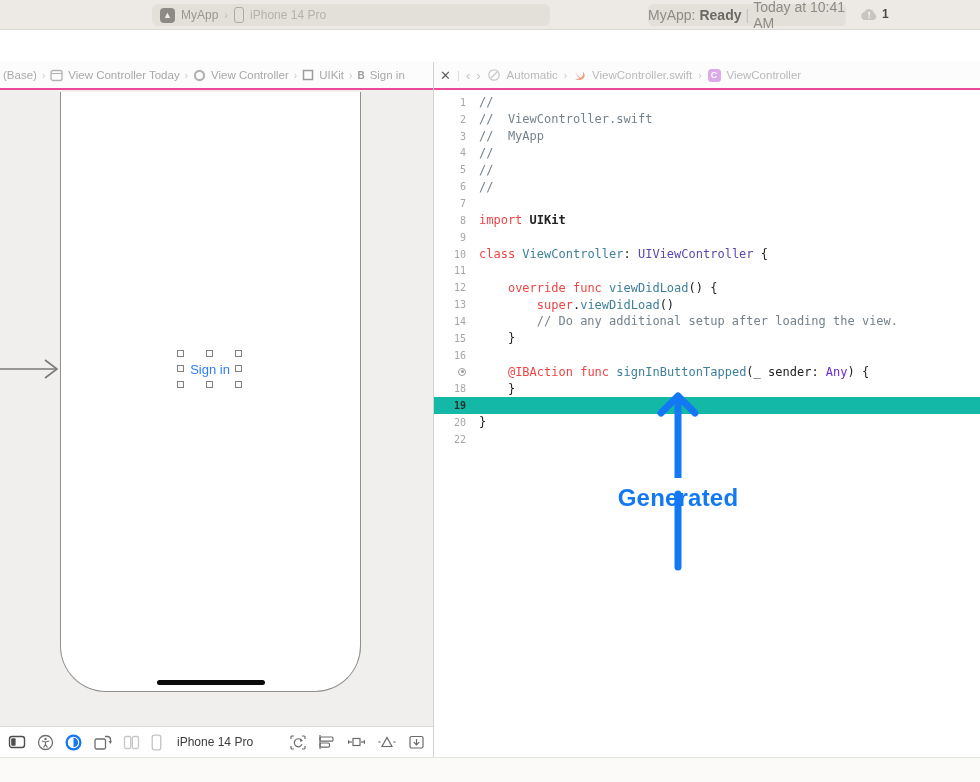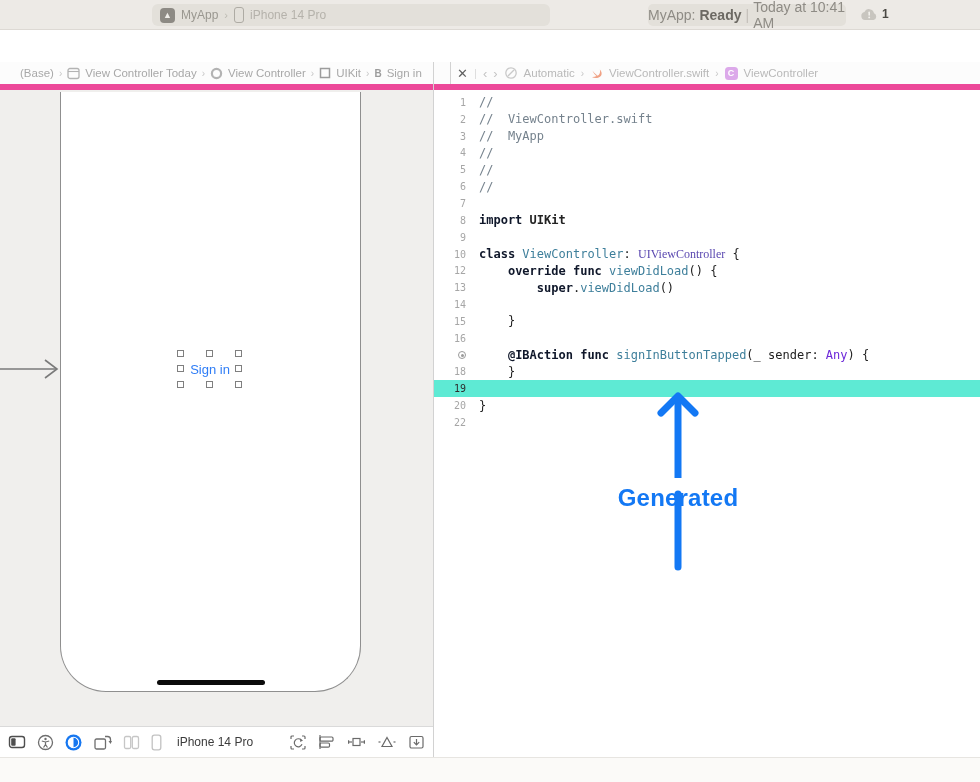--- a/index.html
+++ b/index.html
@@ -22,21 +22,21 @@
                  justify-content:center; gap:4px; font-size:14px; color:#8e8b85; }
   .status-pill b { color:#6c6963; }
   .issue-badge { position:absolute; left:860px; top:7px; display:flex; align-items:center;
                  gap:4px; font-size:12px; color:#4a4843; font-weight:600; }
 
   
   .band { position:absolute; left:0; top:30px; width:980px; height:32px; background:#ffffff; }
 
   
   .jumpbar-row { position:absolute; left:0; top:62px; width:980px; height:28px;
-                 background:#fcfcfc; border-bottom:6px solid #ec4899; display:flex;padding-left:17px; }
+                 background:#fcfcfc; border-bottom:2px solid #ec4899; display:flex; }
   .jb-left { width:433px; height:100%; display:flex; align-items:center; gap:5px;
              padding-left:3px; font-size:11.5px; color:#a8a8a8; overflow:hidden; white-space:nowrap; }
   .jb-right { flex:1; height:100%; display:flex; align-items:center; gap:6px;
               padding-left:6px; font-size:11.5px; color:#b9b9b9; white-space:nowrap; overflow:hidden; }
   .jb-chev { color:#c8c8c8; font-size:10px; }
   .jb-icon { display:inline-flex; align-items:center; }
   .jb-close { color:#5f5f5f; font-size:13px; cursor:default; }
   .jb-div { color:#dcdcdc; }
   .nav-arrow { color:#c4c4c4; font-size:13px; }
   .c-badge { width:13px; height:13px; border-radius:3.5px; background:#dca9ea; color:#fff;
@@ -65,32 +65,32 @@
   
   .canvas-bottombar { position:absolute; left:0; bottom:0; width:433px; height:31px; background:#fff;
                       border-top:1px solid #dadada; display:flex; align-items:center; padding:0 8px; gap:11px; }
   .cb-label { font-size:12px; color:#3c3c3c; margin-left:4px; }
   .cb-spacer { flex:1; }
   .cb-ic { display:inline-flex; align-items:center; justify-content:center; }
 
   
   .code-lines { position:absolute; left:0; top:4px; right:0; }
   .code-row { display:flex; height:16.85px; align-items:center; }
-  .code-row.hl { background:#5eead4; }
+  .code-row.hl { background:#14b8a6;font-weight:bold; }
   .gutter { flex:0 0 32px; width:32px; display:flex; justify-content:flex-end; align-items:center;
             font-family:"DejaVu Sans Mono", monospace; font-size:10px; color:#a6a6a6; }
   .code-row.hl .gutter { color:#2d2d2d; }
   .well { width:8px; height:8px; border-radius:50%; border:1.5px solid #9a9a9a; position:relative; display:inline-block; }
   .well::after { content:''; position:absolute; inset:1.5px; background:#9a9a9a; border-radius:50%; }
   .code-text { font-family:"DejaVu Sans Mono", monospace; font-size:12px; white-space:pre; padding-left:13px; }
   .t-com { color:#75828d; }
-  .t-kw  { color:#0f172a; font-weight:bold; }
+  .t-kw  { color:#ef4444; font-weight:normal; }
   .t-kwp { color:#6d28d9; }
   .t-decl{ color:#3e7f9b; }
-  .t-sdk { color:#5a48b0;font-family:Liberation Serif, serif; }
+  .t-sdk { color:#5a48b0; }
   .t-pl  { color:#222; }
   .t-plb { color:#222; font-weight:bold; }
 
   
   .annotation { position:absolute; left:0; top:0; width:100%; height:100%; pointer-events:none; }
   .gen-label { position:absolute; left:244px; top:394px; transform:translateX(-50%);
                font-size:24px; font-weight:bold; letter-spacing:0.2px; }
   .arrow-svg { position:absolute; left:0; top:0; }
 </style>
 </head>
@@ -317,30 +317,34 @@
       </div>
       <div class="code-row">
         <span class="gutter">9</span>
         <span class="code-text"></span>
       </div>
       <div class="code-row">
         <span class="gutter">10</span>
         <span class="code-text"><span class="t-kw">class</span><span class="t-pl"> </span><span class="t-decl">ViewController</span><span class="t-pl">: </span><span class="t-sdk">UIViewController</span><span class="t-pl"> {</span></span>
       </div>
       <div class="code-row">
+        <span class="gutter">11</span>
+        <span class="code-text"></span>
+      </div>
+      <div class="code-row">
         <span class="gutter">12</span>
         <span class="code-text"><span class="t-pl">    </span><span class="t-kw">override func</span><span class="t-pl"> </span><span class="t-decl">viewDidLoad</span><span class="t-pl">() {</span></span>
       </div>
       <div class="code-row">
         <span class="gutter">13</span>
         <span class="code-text"><span class="t-pl">        </span><span class="t-kw">super</span><span class="t-pl">.</span><span class="t-decl">viewDidLoad</span><span class="t-pl">()</span></span>
       </div>
       <div class="code-row">
         <span class="gutter">14</span>
-        <span class="code-text"><span class="t-pl">        </span></span>
+        <span class="code-text"><span class="t-pl">        </span><span class="t-com">// Do any additional setup after loading the view.</span></span>
       </div>
       <div class="code-row">
         <span class="gutter">15</span>
         <span class="code-text"><span class="t-pl">    }</span></span>
       </div>
       <div class="code-row">
         <span class="gutter">16</span>
         <span class="code-text"></span>
       </div>
       <div class="code-row">

